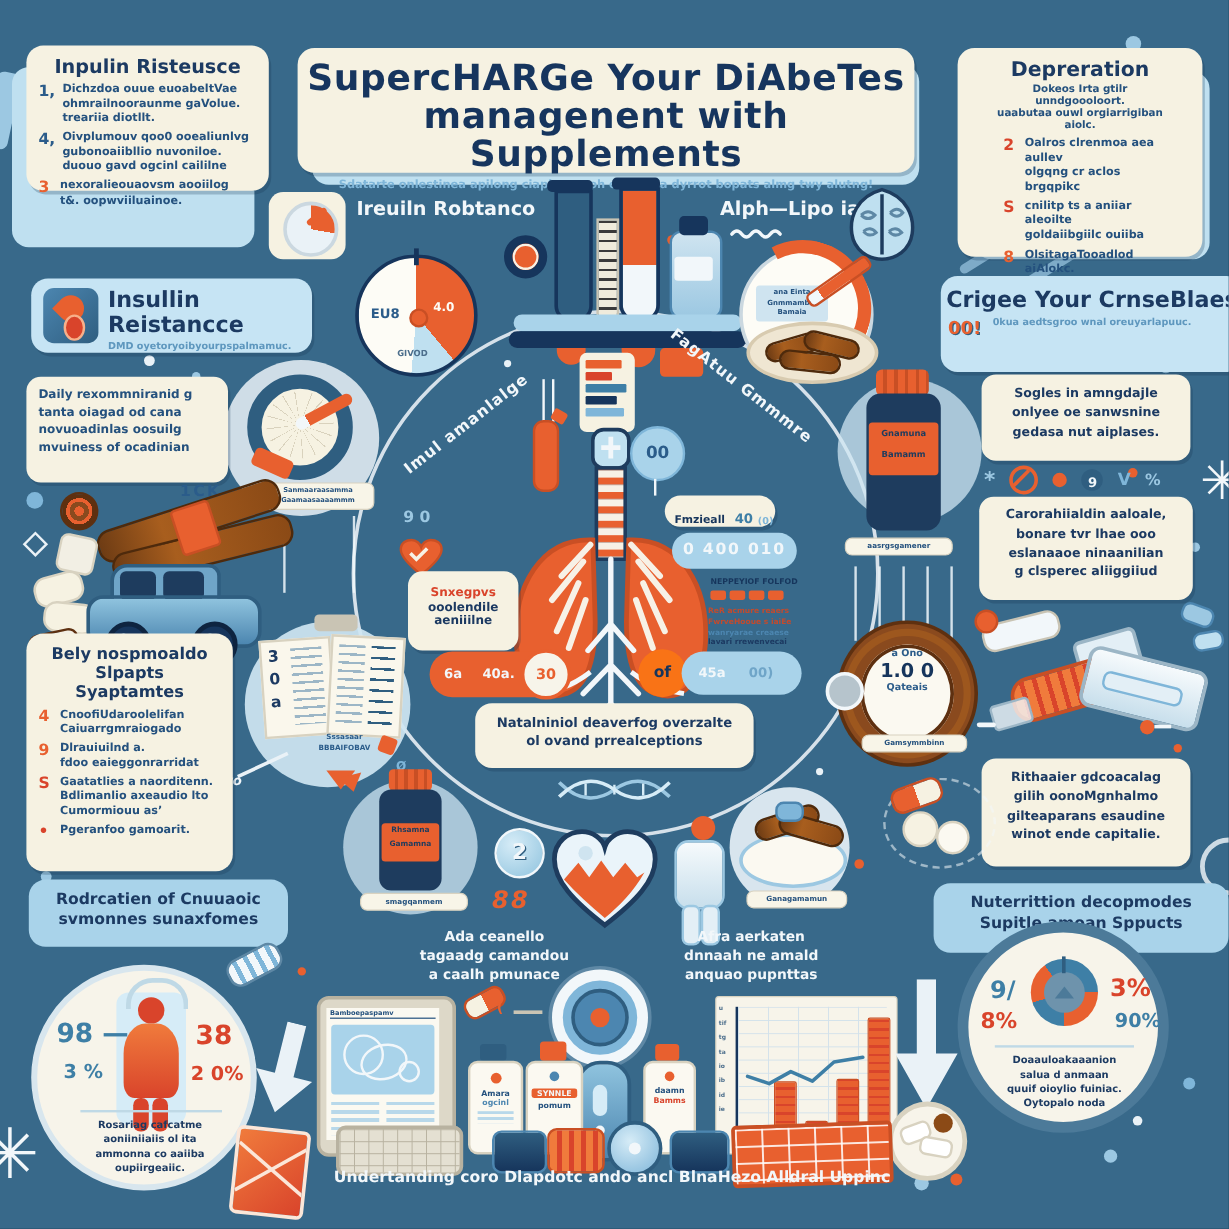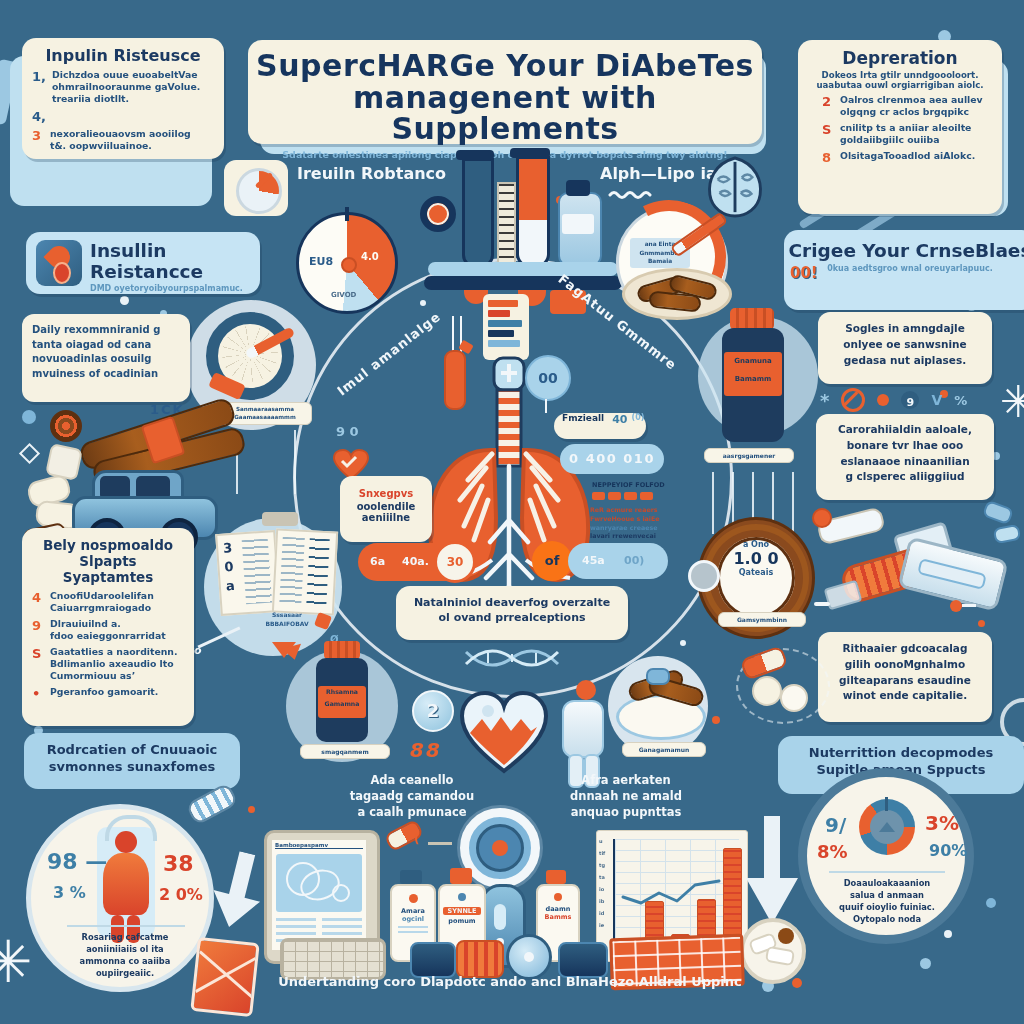--- a/index.html
+++ b/index.html
@@ -85,31 +85,34 @@
     <div class="ctr b navy" style="font-size:16px;">Inpulin Risteusce</div>
     <div>
         <div class="nl-row">
           <span class="nl-num" style="color: rgb(43, 92, 138);">1,</span>
           <div class="nl-txt pre">Dichzdoa ouue euoabeltVae
 ohmrailnooraunme gaVolue.
 treariia diotllt.</div>
         </div>
         <div class="nl-row">
           <span class="nl-num" style="color: rgb(43, 92, 138);">4,</span>
+          <div class="nl-txt pre">Oivplumouv qoo0 ooealiunlvg
+gubonoaiibllio nuvoniloe.
+duouo gavd ogcinl caililne</div>
         </div>
         <div class="nl-row">
           <span class="nl-num" style="color: rgb(232, 96, 47);">3</span>
           <div class="nl-txt pre">nexoralieouaovsm aooiilog
 t&amp;. oopwviiluainoe.</div>
         </div>
       </div>
   </div>
 
   <div class="abs echo" style="left:812px;top:60px;width:196px;height:156px;"></div>
-  <div class="abs cream" style="left:798px;top:40px;width:204px;height:174px;padding:8px 10px;box-sizing:border-box">
+  <div class="abs cream" style="left:798px;top:40px;width:204px;height:174px;padding:8px 24px;box-sizing:border-box">
     <div class="ctr b navy" style="font-size:17px;">Depreration</div>
     <div class="ctr b pre" style="font-size:8.6px;color:#24517E;margin-top:2px;">Dokeos Irta gtilr unndgoooloort.
 uaabutaa ouwl orgiarrigiban aiolc.</div>
     <div style="padding-left:14px;">
         <div class="nl-row">
           <span class="nl-num" style="color: rgb(217, 68, 43);">2</span>
           <div class="nl-txt pre">Oalros clrenmoa aea aullev
 olgqng cr aclos brgqpikc</div>
         </div>
         <div class="nl-row">
@@ -255,21 +258,21 @@
     <span class="b" style="font-size:10px;color:#D9442B;">Snxegpvs</span>
     <div class="b pre navy" style="font-size:10px;">ooolendile
 aeniiilne</div>
   </div>
 
   <div class="abs circleimg ctr" style="left:525px;top:355px;width:42px;height:42px;background:#A9D3EA;border:2px solid #7FB6D9;">
     <span class="b" style="font-size:14px;color:#2B5C8A;line-height:42px">00</span>
   </div>
   <div class="abs" style="left:545px;top:399px;width:2px;height:14px;background:#F2F7FA"></div>
 
-  <div class="abs cream" style="left:554px;top:413px;width:92px;height:26px;border-radius:13px;display:flex;align-items:flex-start;gap:4px;padding:0 8px;box-sizing:border-box">
+  <div class="abs cream" style="left:554px;top:413px;width:92px;height:26px;border-radius:13px;display:flex;align-items:flex-end;gap:4px;padding:0 8px;box-sizing:border-box">
     <span class="b" style="font-size:9px;color:#16355C">Fmzieall</span>
     <span style="width:1px;height:14px;background:#9CB6C6"></span>
     <span class="b" style="font-size:11px;color:#3E7FA6">40</span>
     <span class="b" style="font-size:8px;color:#7FB6D9">(0)</span>
   </div>
   <div class="abs ctr" style="left:560px;top:444px;width:104px;height:30px;background:#A9D3EA;border-radius:15px;">
     <span class="b white" style="font-size:13px;letter-spacing:1.5px;line-height:30px">0 400 010</span>
   </div>
   <div class="abs b" style="left:592px;top:481px;font-size:6.5px;color:#16355C">NEPPEYIOF FOLFOD</div>
   <div class="abs" style="left:592px;top:492px;display:flex;gap:3px">

